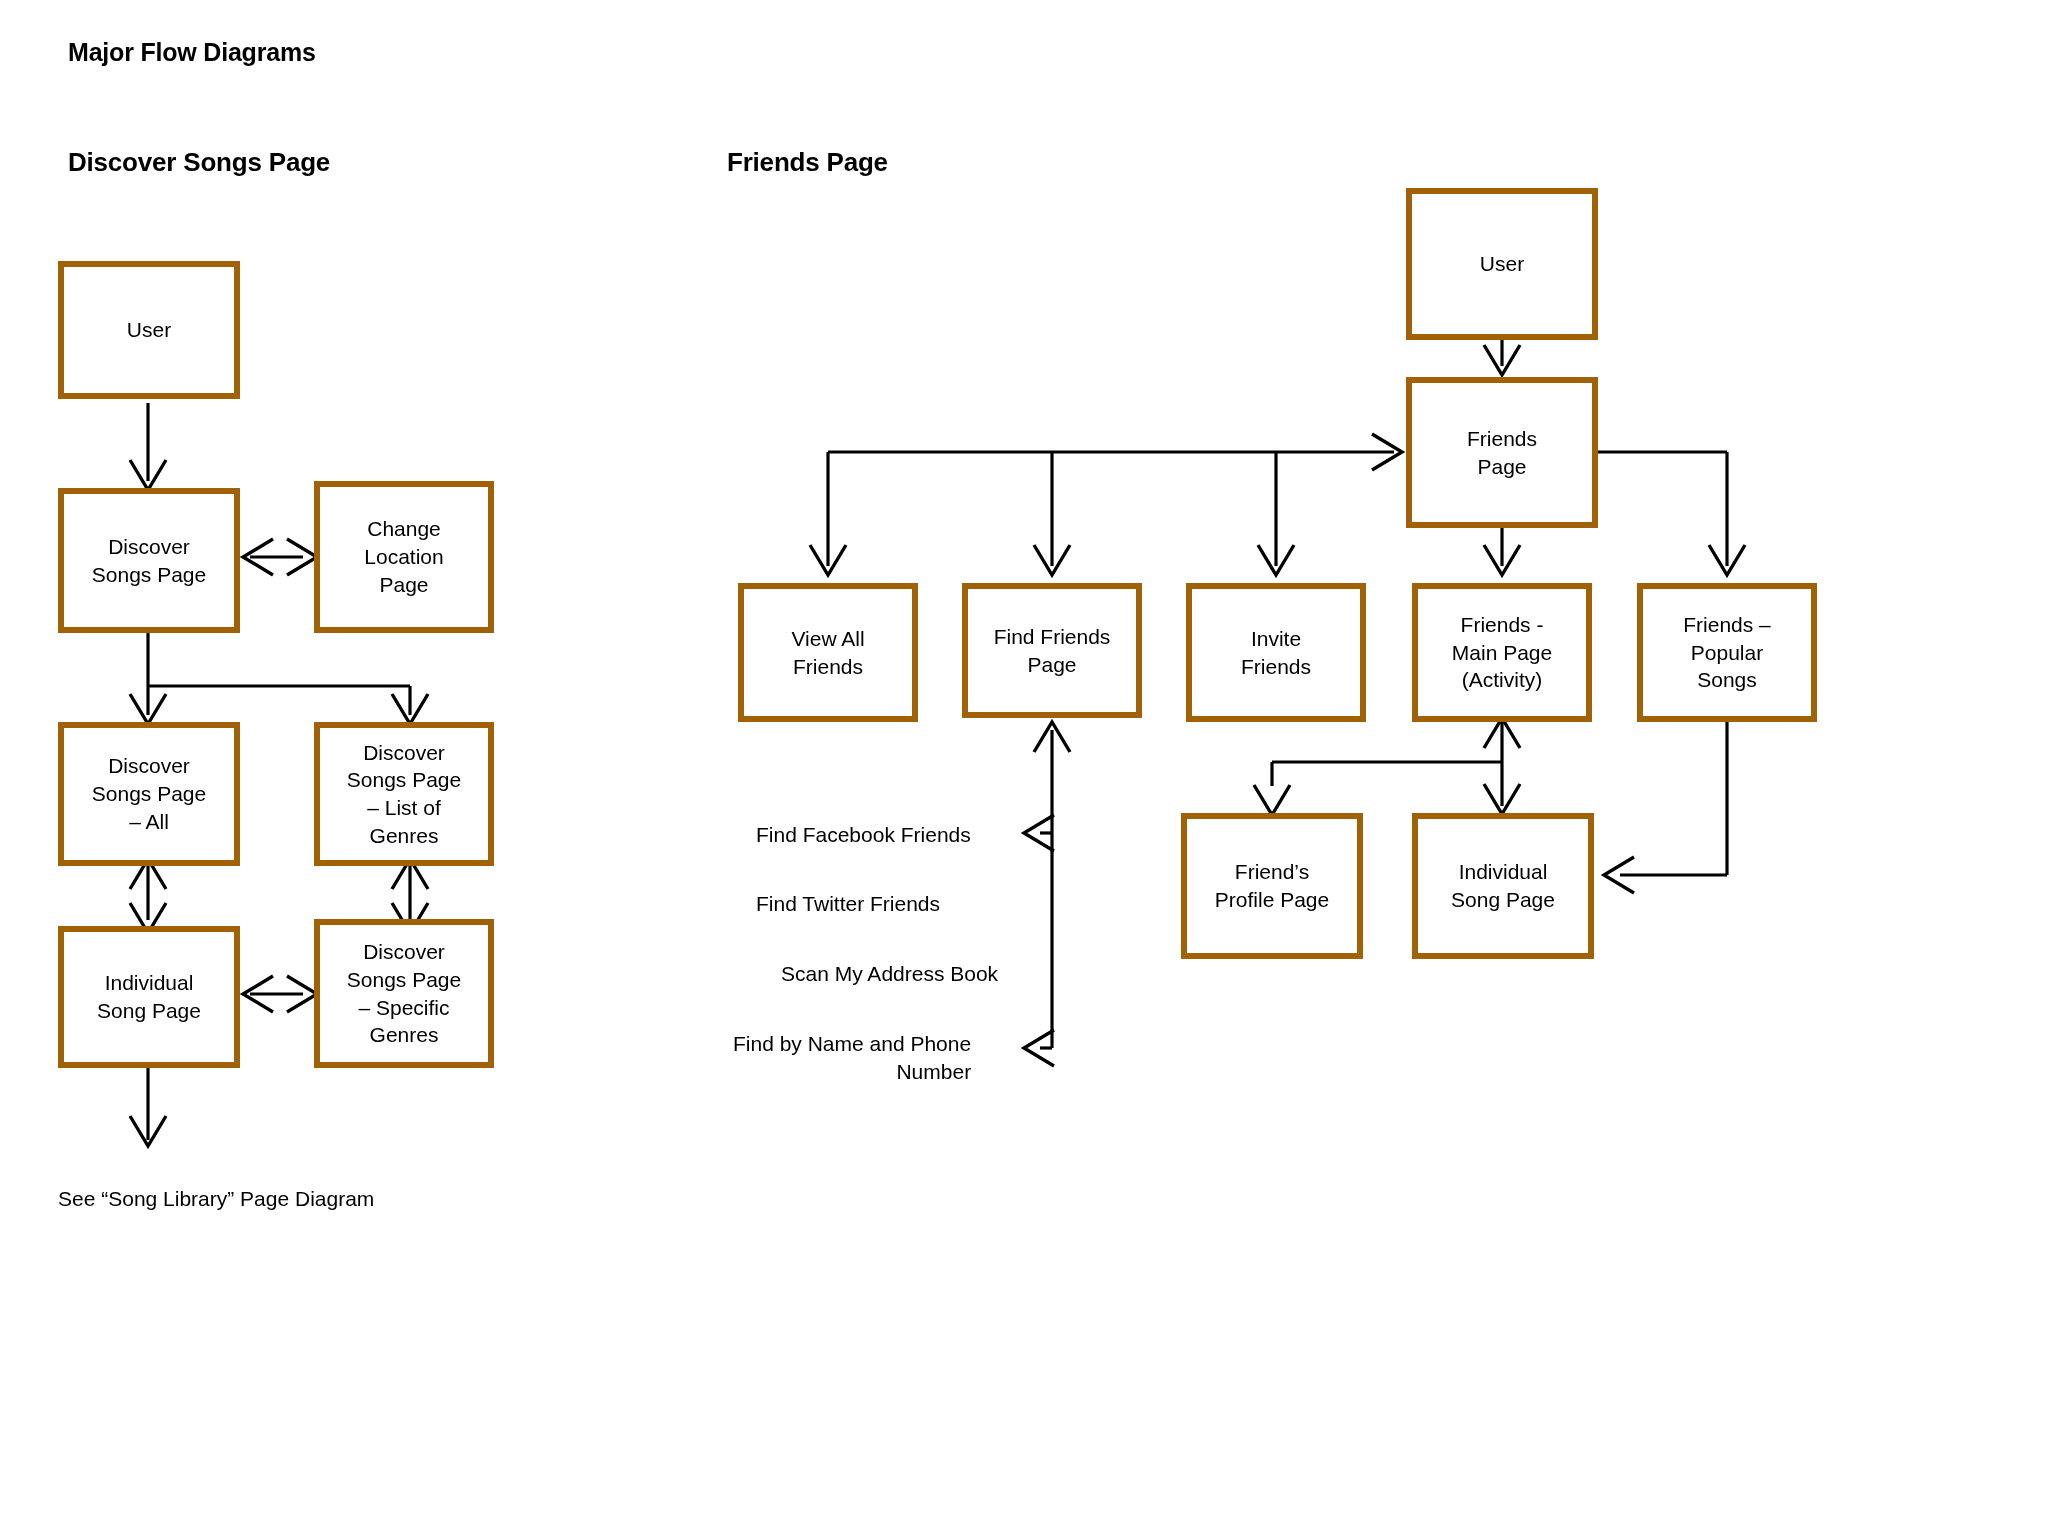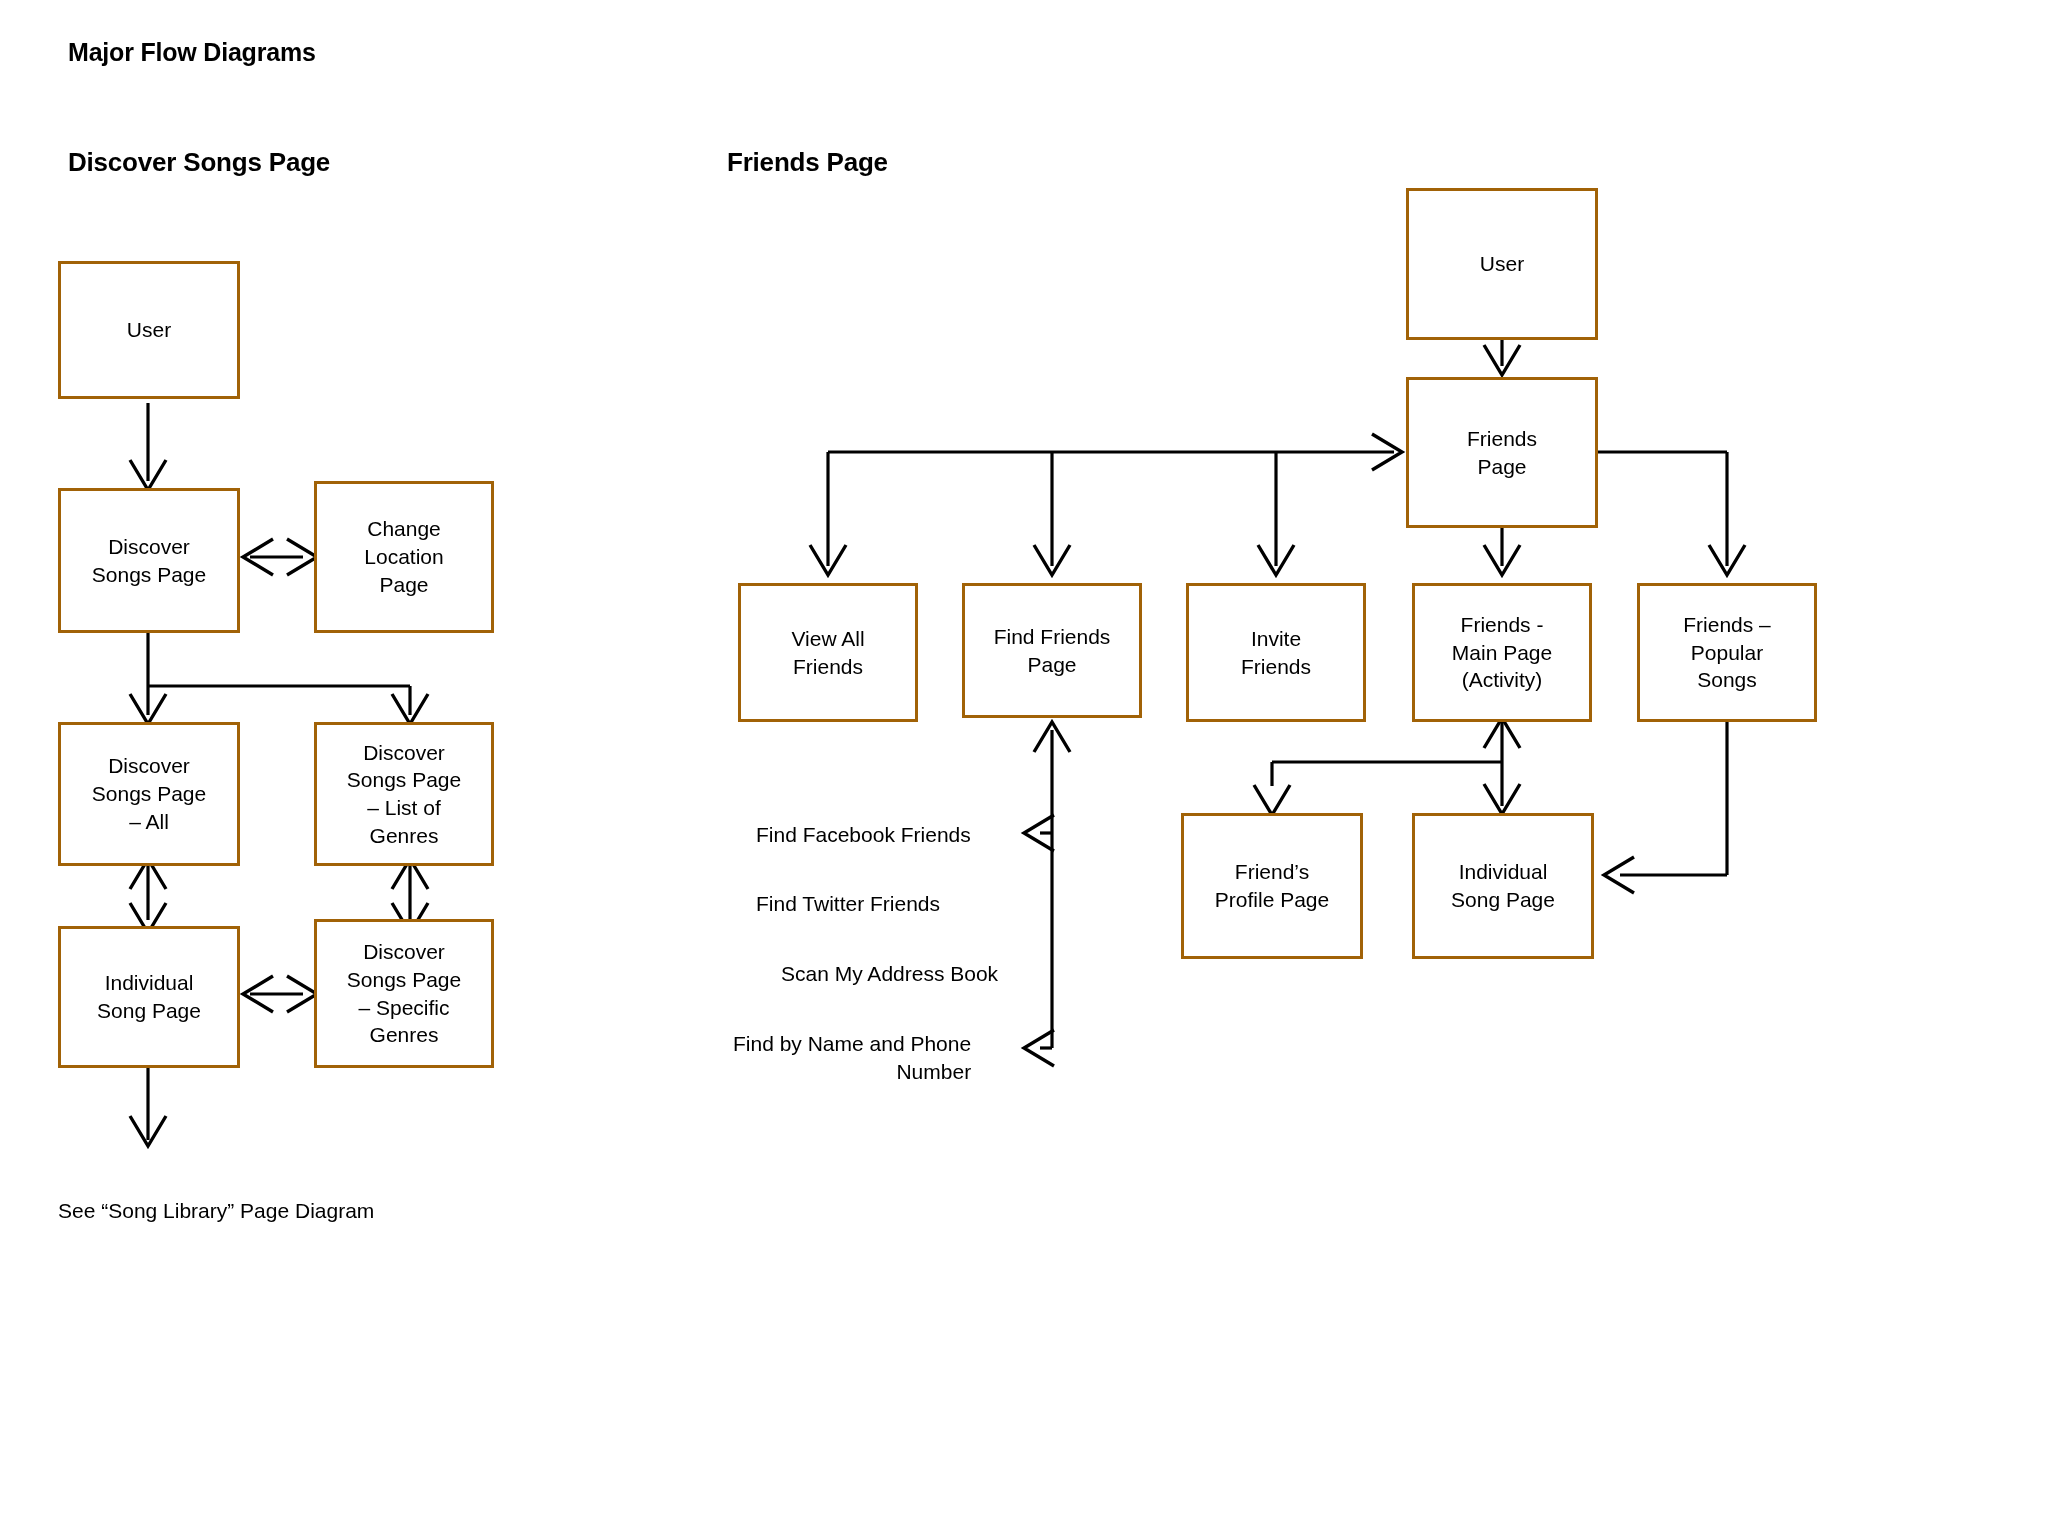--- a/index.html
+++ b/index.html
@@ -36,21 +36,21 @@
     font-size: 26px;
     font-weight: bold;
     letter-spacing: -0.2px;
     white-space: nowrap;
   }
   #title-discover { left: 68px; top: 147px; }
   #title-friends  { left: 727px; top: 147px; }
 
   .node {
     position: absolute;
-    border: 3px solid #a16207;
+    border: 6px solid #a16207;
     background: #ffffff;
     box-sizing: border-box;
     display: flex;
     align-items: center;
     justify-content: center;
     text-align: center;
     font-size: 21px;
     line-height: 1.32;
     color: #000000;
     white-space: pre-line;
@@ -61,21 +61,20 @@
     font-size: 21px;
     line-height: 1.32;
     color: #000000;
     white-space: pre-line;
   }
   .caption {
     position: absolute;
     font-size: 21px;
     color: #000000;
     white-space: nowrap;
-    margin-top: 12px;
   }
   svg .ln {
     stroke: #000000;
     stroke-width: 3.2;
     fill: none;
   }
   svg .ahl {
     fill: none;
     stroke: #000000;
     stroke-width: 3.4;

